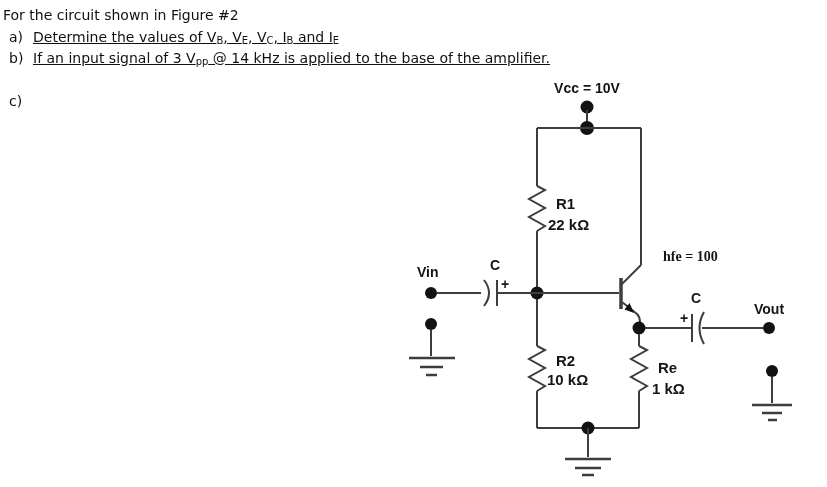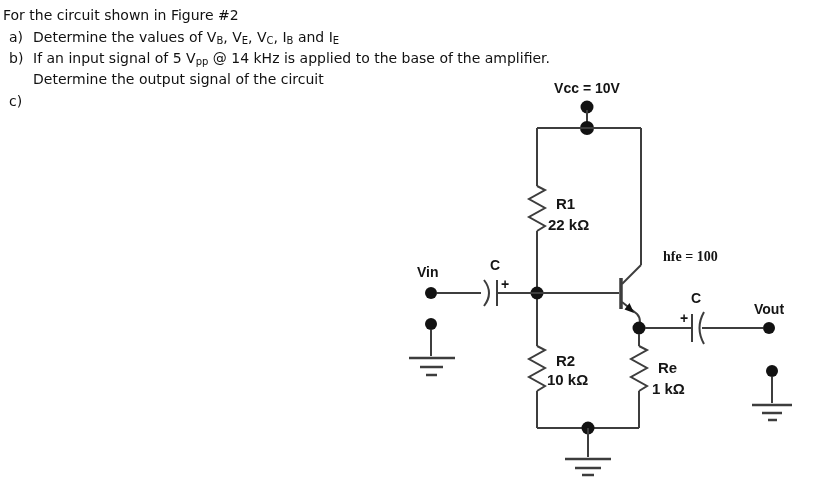--- a/index.html
+++ b/index.html
@@ -7,21 +7,21 @@
     position:relative;
     width:827px;height:487px;
     background:#ffffff;
     font-family:"DejaVu Sans",sans-serif;
     color:#111111;
     overflow:hidden;
   }
   .ptitle{position:absolute;left:3px;top:7px;font-size:14px;white-space:nowrap;}
   .prow{position:absolute;left:0;right:0;height:20px;font-size:14px;}
   .plabel{position:absolute;left:9px;white-space:nowrap;}
-  .ptext{position:absolute;left:33px;white-space:nowrap;}
+  .ptext{position:absolute;left:33px;white-space:nowrap;text-decoration:underline;}
   .sb{font-size:10px;vertical-align:-2px;letter-spacing:0;}
   svg.schematic{position:absolute;left:0;top:0;}
   .wire{stroke:#3d3d3d;stroke-width:2;fill:none;}
   .thick{stroke-width:3.5;}
   .gnd{stroke:#3d3d3d;stroke-width:2.5;fill:none;}
   .dot{fill:#121212;stroke:none;}
   .arrow{fill:#121212;stroke:none;}
   .lbl{font-family:"Liberation Sans",sans-serif;font-weight:bold;font-size:15px;fill:#151515;}
   .lbl14{font-family:"Liberation Sans",sans-serif;font-weight:bold;font-size:14px;fill:#151515;}
   .plus{font-family:"Liberation Sans",sans-serif;font-weight:bold;font-size:14px;fill:#151515;}
@@ -34,26 +34,23 @@
 
   <div class="ptitle">For the circuit shown in Figure #2</div>
 
   <div class="prow" style="top:29px">
     <span class="plabel">a)</span>
     <span class="ptext"><span>Determine the values of V</span><span class="sb">B</span><span>, V</span><span class="sb">E</span><span>, V</span><span class="sb">C</span><span>, I</span><span class="sb">B</span><span> and I</span><span class="sb">E</span></span>
   </div>
 
   <div class="prow" style="top:50px">
     <span class="plabel">b)</span>
-    <span class="ptext"><span>If an input signal of 5 V</span><span class="sb">pp</span><span> @ 14 kHz is applied to the base of the amplifier.</span></span>
+    <span class="ptext"><span>If an input signal of 3 V</span><span class="sb">pp</span><span> @ 14 kHz is applied to the base of the amplifier.</span></span>
   </div>
 
-  <div class="prow" style="top:71px">
-    <span class="ptext">Determine the output signal of the circuit</span>
-  </div>
 
   <div class="prow" style="top:93px">
     <span class="plabel">c)</span>
   </div>
 
   <svg class="schematic" width="827" height="487" viewBox="0 0 827 487">
 
     <g>
       <text class="lbl14" x="587" y="93" text-anchor="middle">Vcc = 10V</text>
       <circle class="dot" cx="587" cy="107" r="6.5"></circle>

